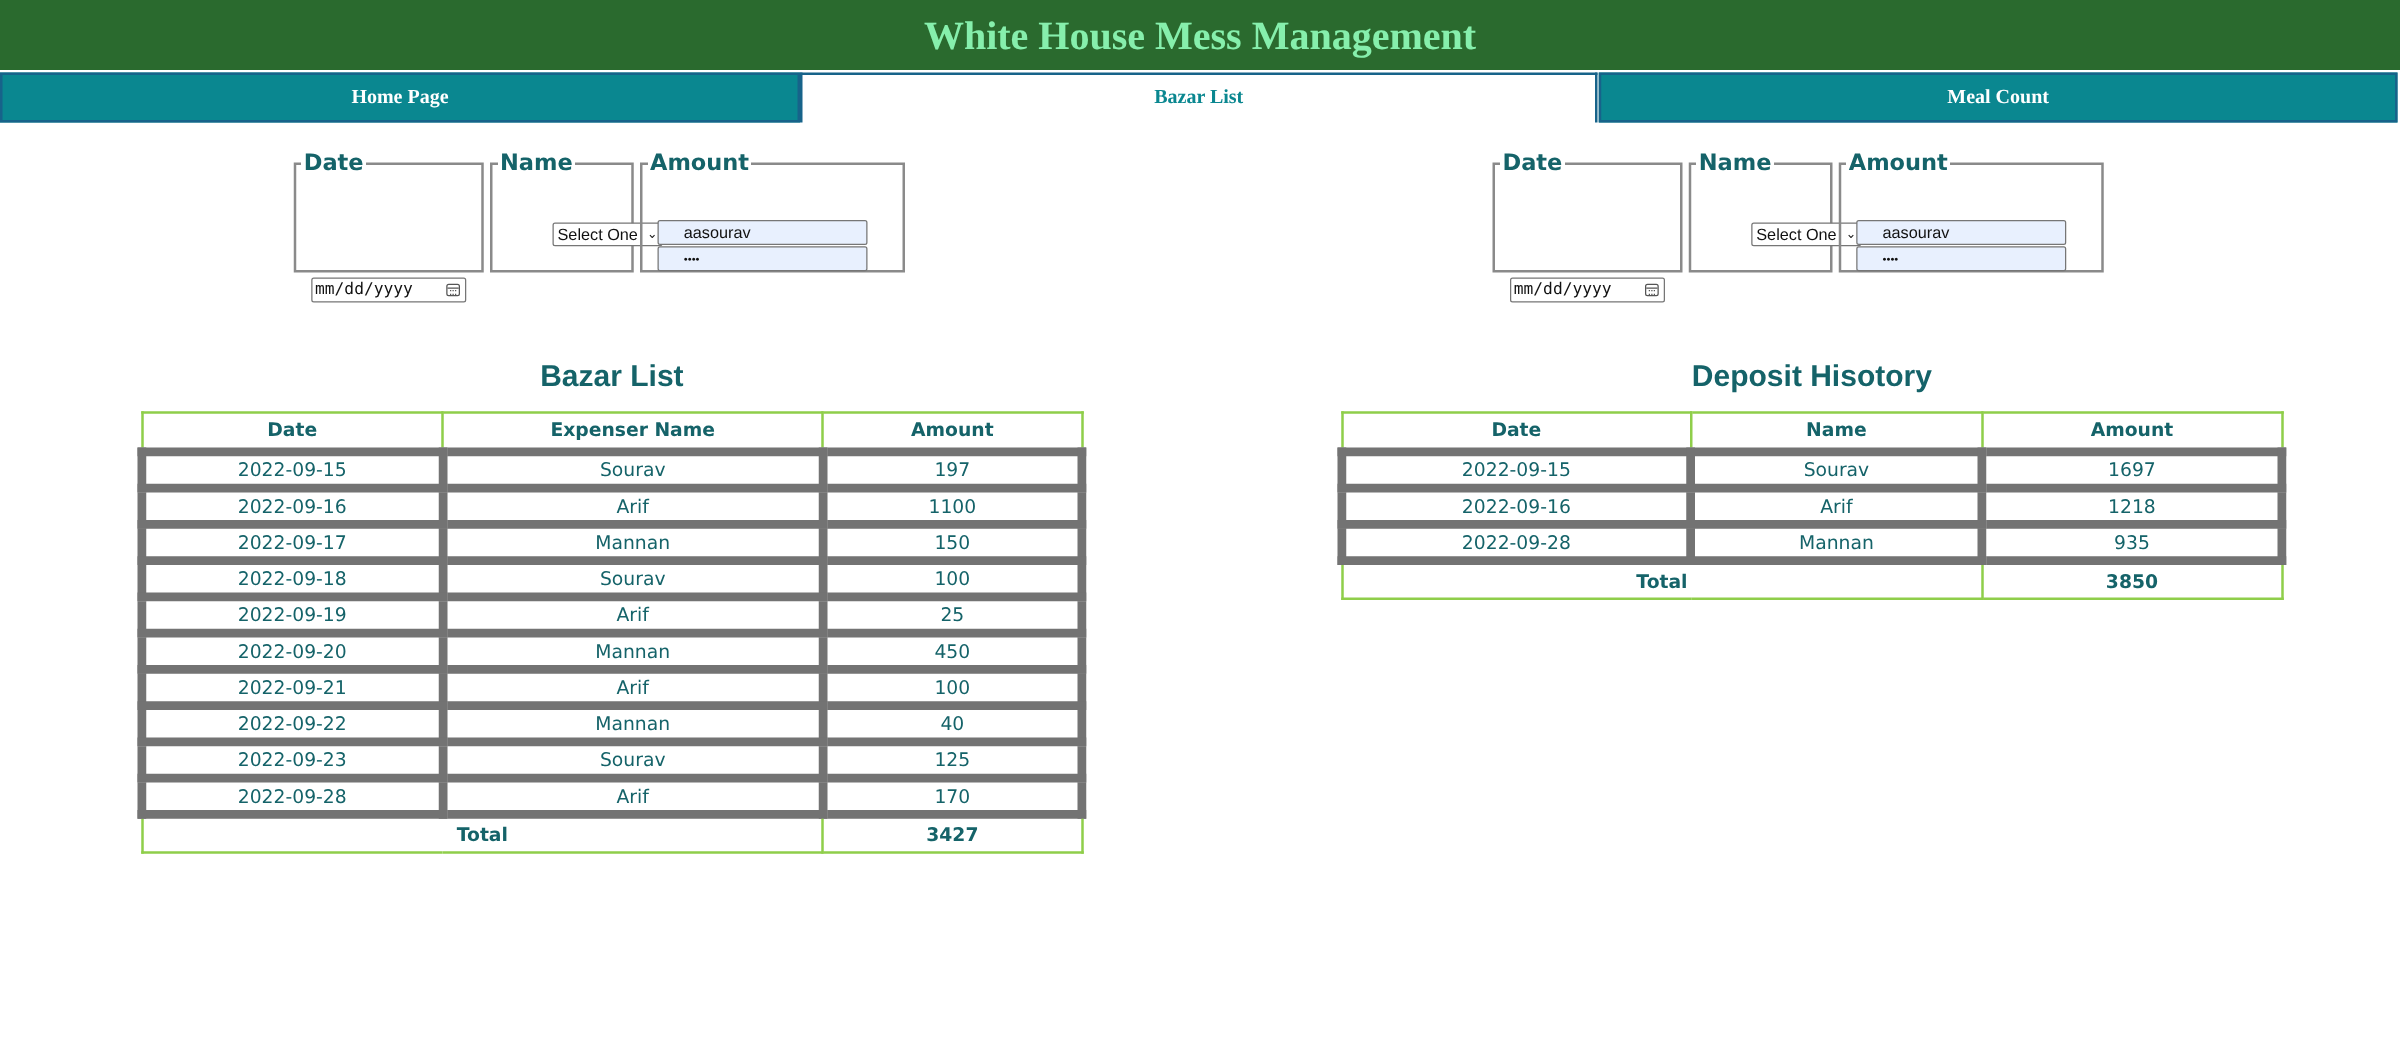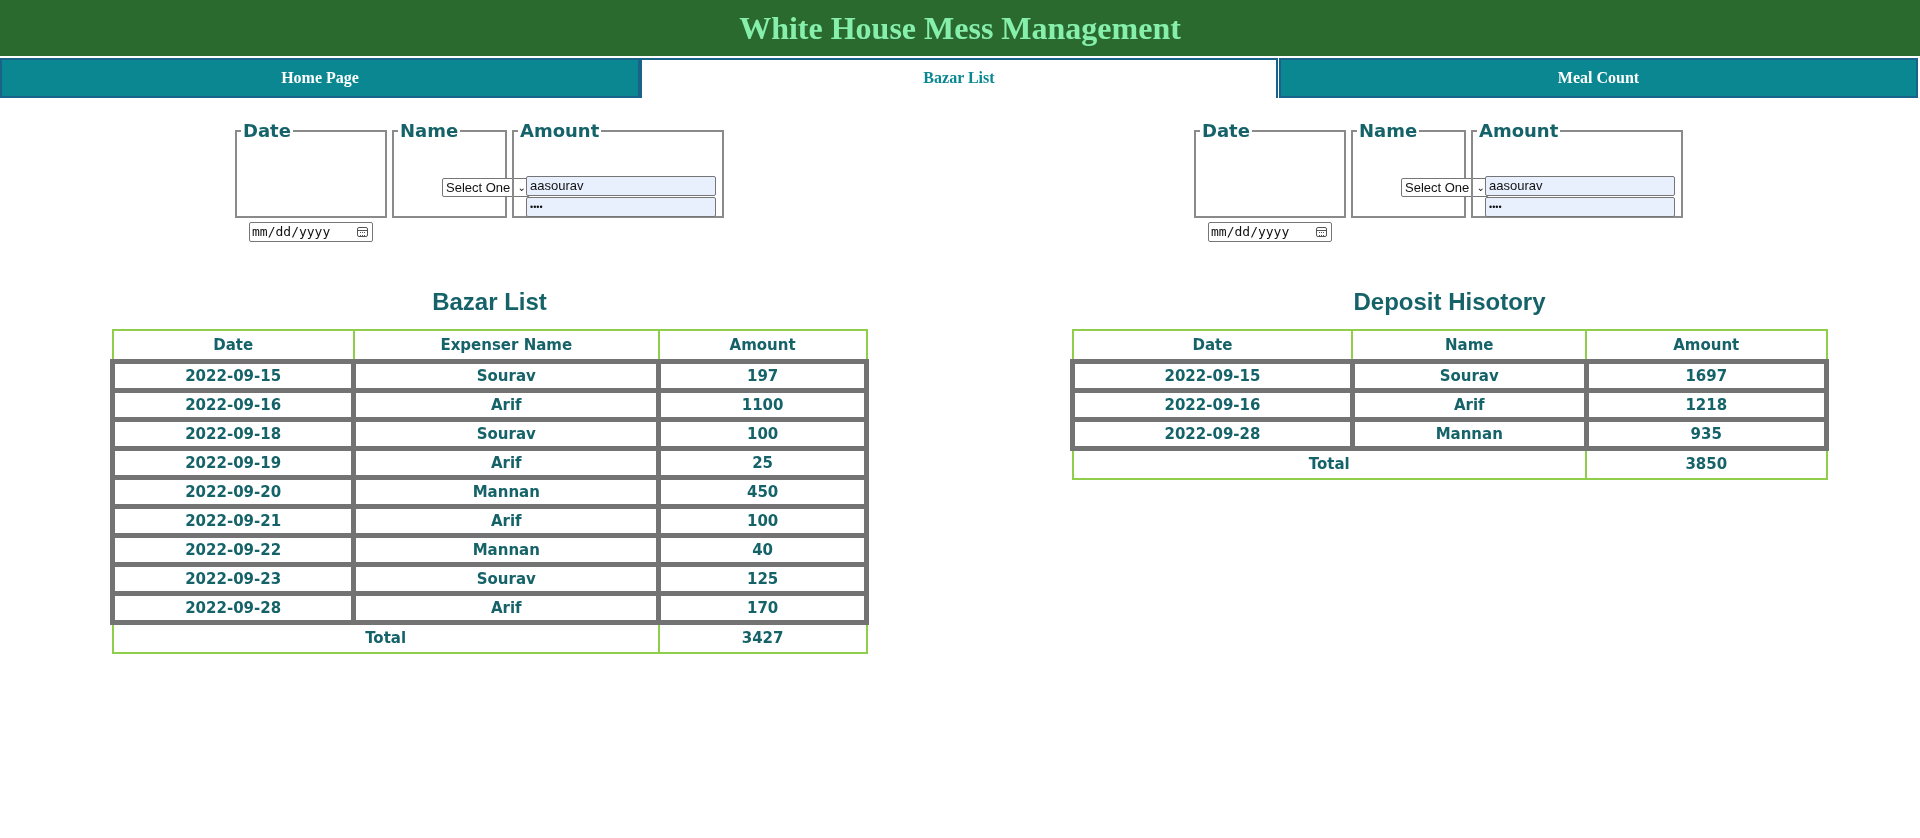--- a/index.html
+++ b/index.html
@@ -41,33 +41,33 @@
   }
   .cal-icon::before { content: ""; position: absolute; left: 0; right: 0; top: 2px; border-top: 1px solid #555; }
   .cal-icon::after { content: ""; position: absolute; left: 2px; top: 4px; width: 5px; height: 2px; border-top: 1px dotted #555; border-bottom: 1px dotted #555; }
   .select {
     position: absolute; left: 12px; top: 37px; width: 88px; height: 19px;
     border: 1px solid #767676; border-radius: 2px; background: #fff;
     font-family: "Liberation Sans", sans-serif; font-size: 13px; color: #111; line-height: 17px; padding-left: 3px; margin-left: 36px;
   }
   .select .chev { position: absolute; right: 3px; top: 0px; font-size: 10px; }
   .text-input {
-    position: absolute; left: 12px; width: 190px; height: 20px;
+    position: absolute; left: 12px; width: 168px; height: 20px;
     border: 1px solid #767676; border-radius: 2px; background: #e8f0fe;
-    font-family: "Liberation Sans", sans-serif; font-size: 13px; color: #111; line-height: 18px; padding-left: 3px;
+    font-family: "Liberation Sans", sans-serif; font-size: 13px; color: #111; line-height: 18px; padding-left: 20px;
   }
   .section-title {
     position: absolute; top: 288px; color: #156369; font-weight: bold; font-size: 24px;
     font-family: "Liberation Sans", sans-serif; text-align: center;
   }
   table {
     position: absolute; top: 329px; border-collapse: collapse; width: 759px;
     color: #156369; font-size: 15px; font-family: "DejaVu Sans", sans-serif;
   }
-  td, th { border: 5px solid #737373; text-align: center; height: 29px; padding: 0; font-weight: bold; }
+  td, th { border: 7px solid #737373; text-align: center; height: 29px; padding: 0; font-weight: normal; }
   th { border: 2px solid #8fce4a; font-weight: bold; height: 31px; }
   tr.total td { border: 2px solid #8fce4a; font-weight: bold; height: 31px; }
 </style>
 </head>
 <body>
 
 <div class="header">
   <span>White House Mess Management</span>
 </div>
 
@@ -150,20 +150,25 @@
         <td>2022-09-15</td>
         <td>Sourav</td>
         <td>197</td>
       </tr>
     <tr>
         <td>2022-09-16</td>
         <td>Arif</td>
         <td>1100</td>
       </tr>
     <tr>
+        <td>2022-09-17</td>
+        <td>Mannan</td>
+        <td>150</td>
+      </tr>
+    <tr>
         <td>2022-09-18</td>
         <td>Sourav</td>
         <td>100</td>
       </tr>
     <tr>
         <td>2022-09-19</td>
         <td>Arif</td>
         <td>25</td>
       </tr>
     <tr>

